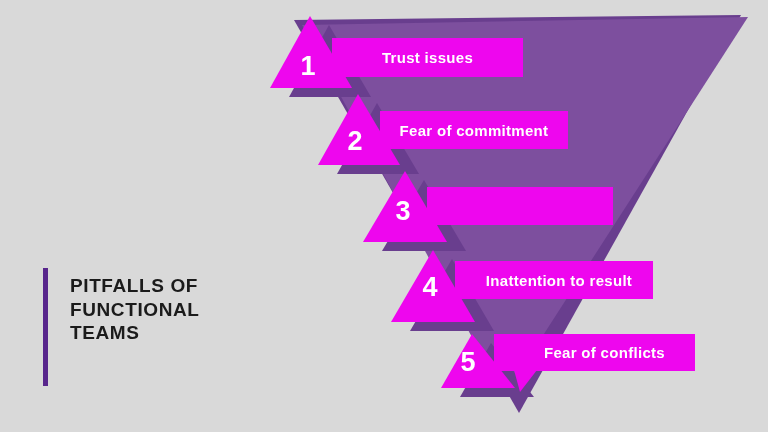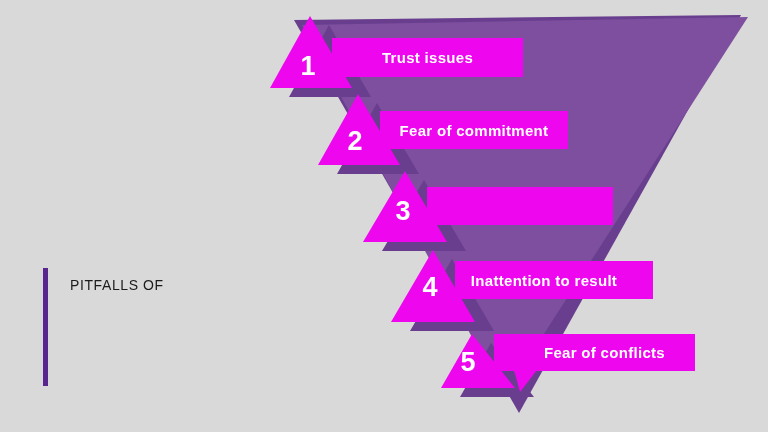--- a/index.html
+++ b/index.html
@@ -14,21 +14,21 @@
 
   
   .accent-bar{
     position:absolute;left:43px;top:268px;
     width:5px;height:118px;
     background:#58268c;
   }
   .title{
     position:absolute;left:70px;top:274px;
     color:#1b1b1b;
-    font-size:14px;font-weight:400;
+    font-size:19px;font-weight:700;
     letter-spacing:.6px;line-height:23.5px;
   }
 
   
   .ribbon-label{
     position:absolute;
     display:flex;align-items:center;justify-content:center;
     color:#ffffff;font-size:15px;font-weight:700;
     letter-spacing:.3px;white-space:nowrap;
   }
@@ -66,27 +66,29 @@
     <rect x="455" y="261" width="198" height="38" fill="#ee06ee"></rect>
 
     <polygon points="491,343 460,397 534,397" fill="#693e8e"></polygon>
     <polygon points="472,334 441,388 515,388" fill="#ee06ee"></polygon>
     <rect x="494" y="334" width="201" height="37" fill="#ee06ee"></rect>
     <polygon points="514,370 537,370 520,392" fill="#ee06ee"></polygon>
   </svg>
 
   <div class="ribbon-label" style="left:332px;top:38px;width:191px;height:38px;">Trust issues</div>
   <div class="ribbon-label" style="left:380px;top:111px;width:188px;height:38px;">Fear of commitment</div>
-  <div class="ribbon-label" style="left:445px;top:261px;width:198px;height:38px;">Inattention to result</div>
+  <div class="ribbon-label" style="left:460px;top:261px;width:198px;height:38px;">Inattention to result</div>
   <div class="ribbon-label" style="left:494px;top:334px;width:221px;height:37px;">Fear of conflicts</div>
 
   <div class="step-num" style="left:286px;top:48px;">1</div>
   <div class="step-num" style="left:333px;top:123px;">2</div>
   <div class="step-num" style="left:381px;top:193px;">3</div>
   <div class="step-num" style="left:408px;top:269px;">4</div>
   <div class="step-num" style="left:446px;top:344px;">5</div>
 
   <div class="accent-bar"></div>
   <div class="title">
     <div>PITFALLS OF</div>
+    <div>FUNCTIONAL</div>
+    <div>TEAMS</div>
   </div>
 
 </div>
 
 </body></html>

